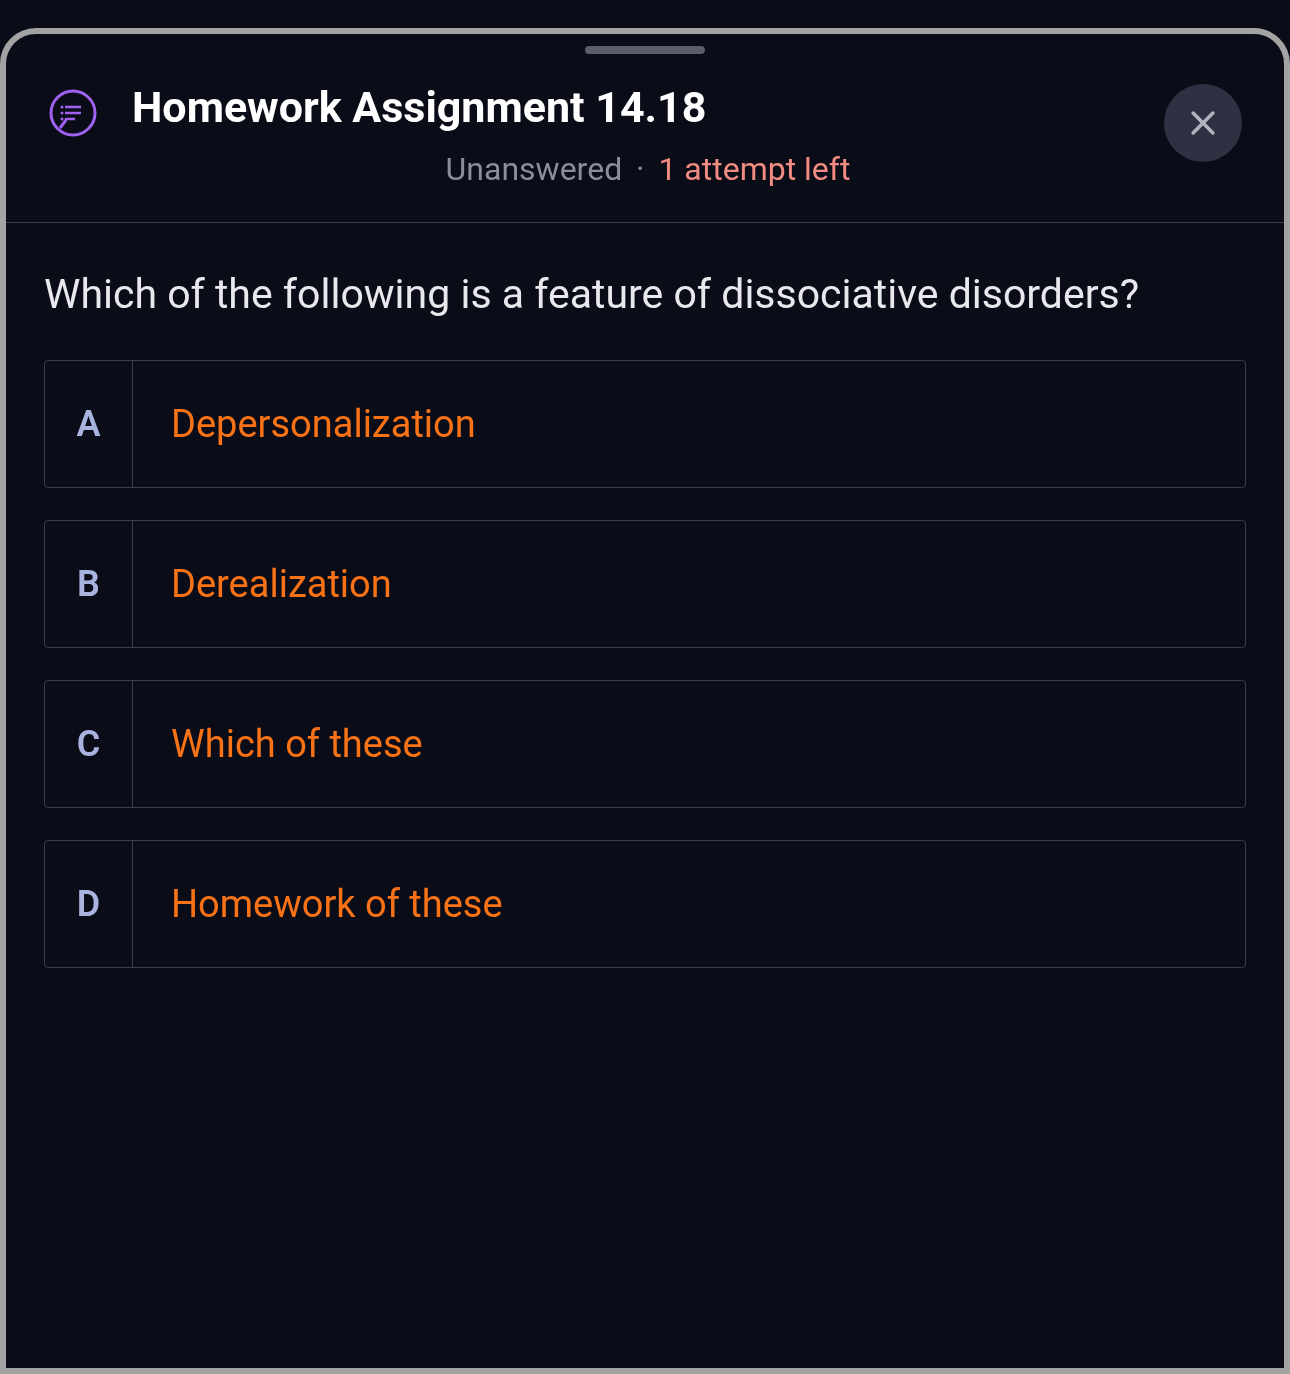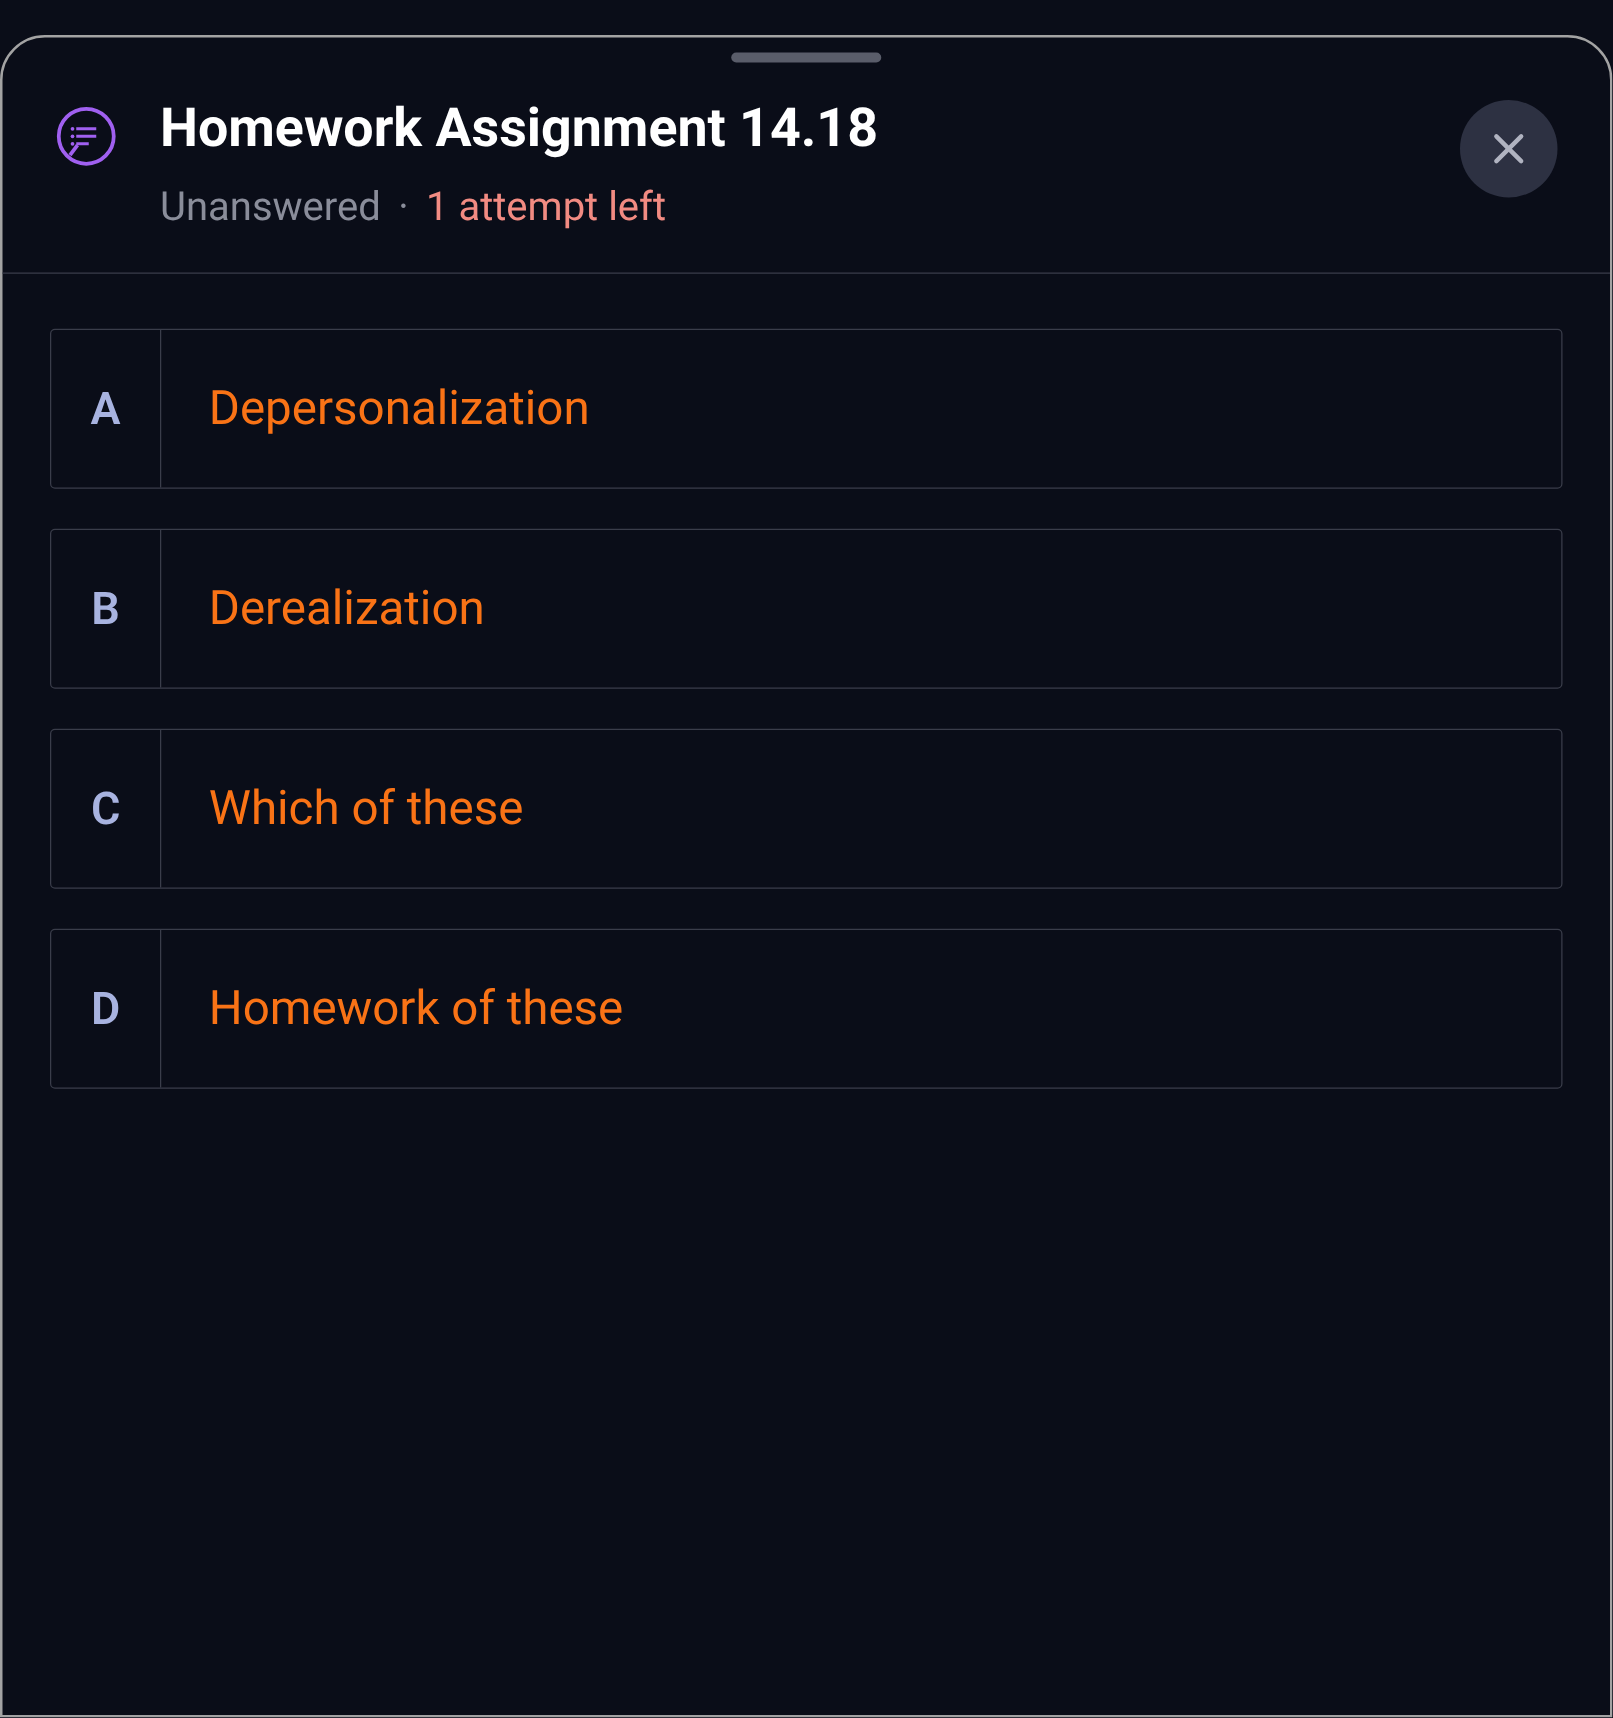--- a/index.html
+++ b/index.html
@@ -11,21 +11,21 @@
       background-color: #0a0d18;
       font-family: -apple-system, BlinkMacSystemFont, 'Segoe UI', Roboto, Helvetica, Arial, sans-serif;
       color: #e8e8ed;
       width: 1290px;
       height: 1374px;
       overflow: hidden;
     }
     .sheet {
       margin-top: 28px;
       background-color: #0a0d18;
-      border: 2px solid #a3a3a3;
+      border: 6px solid #a3a3a3;
       border-radius: 36px 36px 0 0;
       height: calc(100% - 28px);
       position: relative;
     }
     .handle {
       width: 120px;
       height: 8px;
       background-color: #5a5d6a;
       border-radius: 4px;
       margin: 12px auto 0;
@@ -49,20 +49,21 @@
     .title {
       font-size: 43px;
       font-weight: 700;
       color: #ffffff;
       line-height: 1.2;
     }
     .subtitle {
       margin-top: 16px;
       font-size: 32px;
       color: #8a8d9a;
+      text-align: center;
     }
     .subtitle .dot {
       color: #8a8d9a;
       margin: 0 6px;
     }
     .subtitle .attempts {
       color: #f28b82;
     }
     .close-btn {
       flex-shrink: 0;
@@ -151,20 +152,21 @@
     </div>
     <div class="close-btn">
       <svg viewBox="0 0 24 24">
         <line x1="5" y1="5" x2="19" y2="19" stroke="#b0b3c0" stroke-width="2.5" stroke-linecap="round"></line>
         <line x1="19" y1="5" x2="5" y2="19" stroke="#b0b3c0" stroke-width="2.5" stroke-linecap="round"></line>
       </svg>
     </div>
   </div>
 
   <div class="content">
+    <div class="question">Which of the following is a feature of dissociative disorders?</div>
 
     <div class="options">
       <div class="option">
         <div class="option-letter">A</div>
         <div class="option-text">Depersonalization</div>
       </div>
       <div class="option">
         <div class="option-letter">B</div>
         <div class="option-text">Derealization</div>
       </div>

